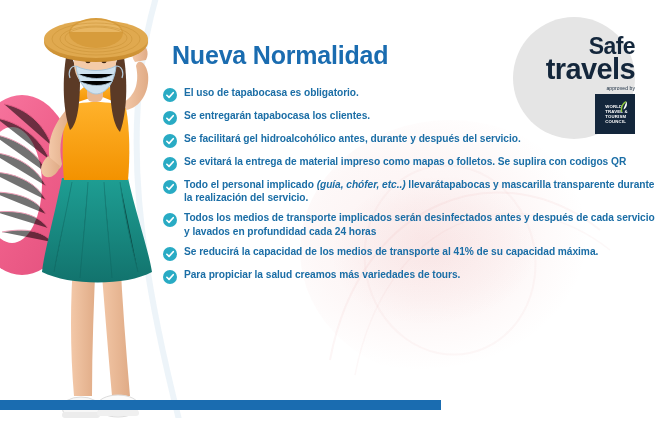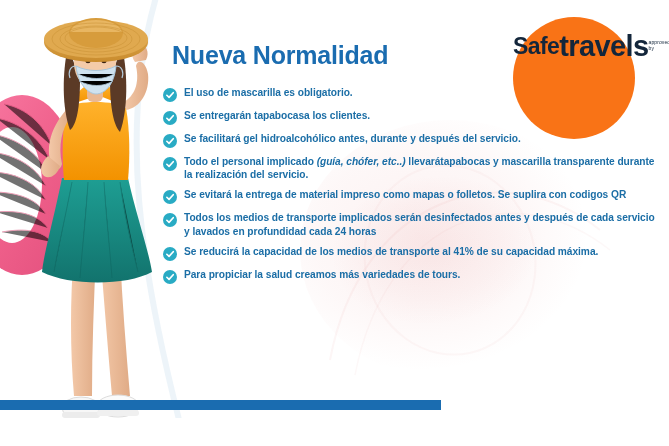--- a/index.html
+++ b/index.html
@@ -116,23 +116,24 @@
   }
 
   
   .badge {
     position: absolute;
     left: 513px;
     top: 17px;
     width: 122px;
     height: 122px;
     border-radius: 50%;
-    background: #f97316;
+    background: #e5e5e5;
     display: flex;
-    align-items: flex-start;
+    flex-direction: column;
+    align-items: flex-end;
     justify-content: flex-start;
     padding-top: 18px;
     box-sizing: border-box;
   }
   .badge-l1 {
     font-size: 23px;
     font-weight: bold;
     color: #13263b;
     line-height: 23px;
     letter-spacing: -0.6px;
@@ -378,21 +379,21 @@
 
   <div class="headline">Nueva Normalidad</div>
 
   <div class="bullets">
 
     <div class="bullet">
       <svg class="chk" viewBox="0 0 16 16">
           <circle cx="8" cy="8" r="8" fill="#29abc4"></circle>
           <path d="M4.4 8.3 L6.9 10.7 L11.7 5.4" fill="none" stroke="#ffffff" stroke-width="1.9" stroke-linecap="round" stroke-linejoin="round"></path>
         </svg>
-      <div class="btxt">El uso de mascarilla es obligatorio.</div>
+      <div class="btxt">El uso de tapabocasa es obligatorio.</div>
     </div>
 
     <div class="bullet">
       <svg class="chk" viewBox="0 0 16 16">
           <circle cx="8" cy="8" r="8" fill="#29abc4"></circle>
           <path d="M4.4 8.3 L6.9 10.7 L11.7 5.4" fill="none" stroke="#ffffff" stroke-width="1.9" stroke-linecap="round" stroke-linejoin="round"></path>
         </svg>
       <div class="btxt">Se entregarán tapabocasa los clientes.</div>
     </div>
 
@@ -402,29 +403,29 @@
           <path d="M4.4 8.3 L6.9 10.7 L11.7 5.4" fill="none" stroke="#ffffff" stroke-width="1.9" stroke-linecap="round" stroke-linejoin="round"></path>
         </svg>
       <div class="btxt">Se facilitará gel hidroalcohólico antes, durante y después del servicio.</div>
     </div>
 
     <div class="bullet">
       <svg class="chk" viewBox="0 0 16 16">
           <circle cx="8" cy="8" r="8" fill="#29abc4"></circle>
           <path d="M4.4 8.3 L6.9 10.7 L11.7 5.4" fill="none" stroke="#ffffff" stroke-width="1.9" stroke-linecap="round" stroke-linejoin="round"></path>
         </svg>
+      <div class="btxt">Se evitará la entrega de material impreso como mapas o folletos. Se suplira con codigos QR</div>
+    </div>
+
+    <div class="bullet">
+      <svg class="chk" viewBox="0 0 16 16">
+          <circle cx="8" cy="8" r="8" fill="#29abc4"></circle>
+          <path d="M4.4 8.3 L6.9 10.7 L11.7 5.4" fill="none" stroke="#ffffff" stroke-width="1.9" stroke-linecap="round" stroke-linejoin="round"></path>
+        </svg>
       <div class="btxt"><span>Todo el personal implicado </span><span class="ital">(guía, chófer, etc..)</span><span> llevarátapabocas y mascarilla transparente durante la realización del servicio.</span></div>
-    </div>
-
-    <div class="bullet">
-      <svg class="chk" viewBox="0 0 16 16">
-          <circle cx="8" cy="8" r="8" fill="#29abc4"></circle>
-          <path d="M4.4 8.3 L6.9 10.7 L11.7 5.4" fill="none" stroke="#ffffff" stroke-width="1.9" stroke-linecap="round" stroke-linejoin="round"></path>
-        </svg>
-      <div class="btxt">Se evitará la entrega de material impreso como mapas o folletos. Se suplira con codigos QR</div>
     </div>
 
 
 
     <div class="bullet">
       <svg class="chk" viewBox="0 0 16 16">
           <circle cx="8" cy="8" r="8" fill="#29abc4"></circle>
           <path d="M4.4 8.3 L6.9 10.7 L11.7 5.4" fill="none" stroke="#ffffff" stroke-width="1.9" stroke-linecap="round" stroke-linejoin="round"></path>
         </svg>
       <div class="btxt">Todos los medios de transporte implicados serán desinfectados antes y después de cada servicio y lavados en profundidad cada 24 horas</div>

